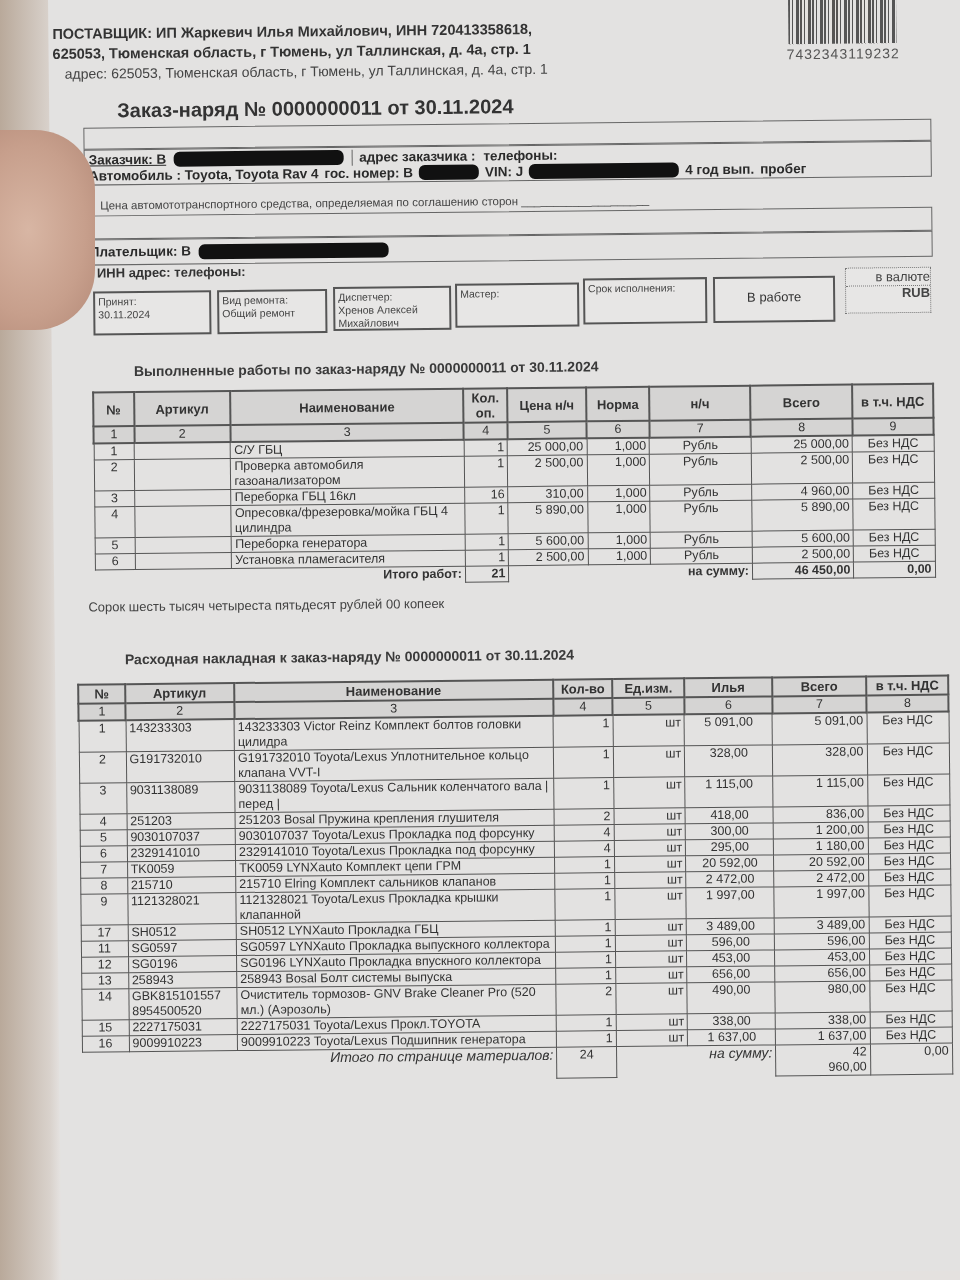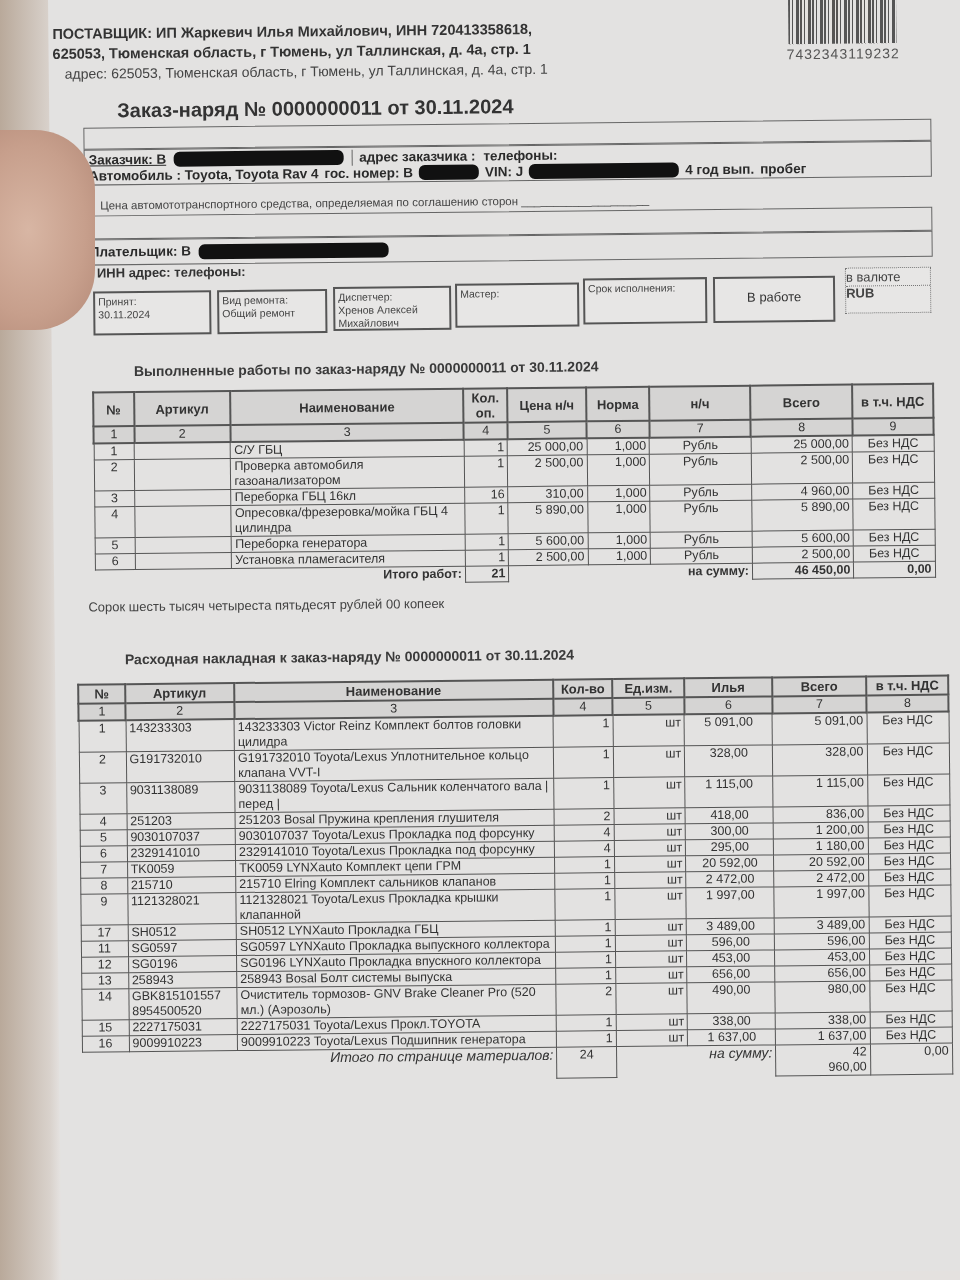--- a/index.html
+++ b/index.html
@@ -29,21 +29,21 @@
     .supplier .addr { font-weight: normal; font-size: 14px; color: #444; padding-left: 12px; }
     .barcode { position: absolute; left: 740px; top: 0; width: 108px; height: 52px;
       background: repeating-linear-gradient(90deg, #555 0 2px, transparent 2px 4px, #555 4px 5px, transparent 5px 8px, #555 8px 11px, transparent 11px 12px); }
     .barcode-num { position: absolute; left: 738px; top: 54px; font-size: 14px; letter-spacing: 1px; color: #555; }
     .title { position: absolute; left: 68px; top: 100px; font-size: 20px; font-weight: bold; color: #333; }
     .inforow { position: absolute; border: 1.5px solid #666; font-size: 13.5px; }
     .redact { display: inline-block; background: #111; height: 15px; vertical-align: middle; border-radius: 6px; }
     .price-line { position: absolute; left: 50px; top: 200px; font-size: 11.5px; color: #444; }
     .box { position: absolute; border: 2px solid #555; font-size: 10.5px; padding: 2px 3px; line-height: 13px; color: #444; background: #e7e6e5; }
     .box.status { font-size: 13px; text-align: center; padding-top: 12px; color: #333; }
-    .box.currency { border: 1.5px dotted #777; font-size: 13px; text-align: left; padding: 2px 0; }
+    .box.currency { border: 1.5px dotted #777; font-size: 13px; text-align: right; padding: 2px 0; }
     .section-title { position: absolute; font-size: 14px; font-weight: bold; color: #3a3a3a; }
     table { border-collapse: collapse; position: absolute; font-size: 12.5px; color: #333; }
     th { background: #d5d4d3; font-weight: bold; border: 2px solid #555; padding: 1px 3px; font-size: 13px; }
     td { border: 1px solid #555; padding: 0 3px; vertical-align: top; line-height: 15px; }
     .r { text-align: right; }
     .c { text-align: center; }
     .numrow td { background: #d5d4d3; border: 2px solid #555; text-align: center; font-weight: normal; }
     .totals td { border: none; }
     .totals .boxed { border: 1.5px solid #555; font-weight: bold; }
     .italic { font-style: italic; }

